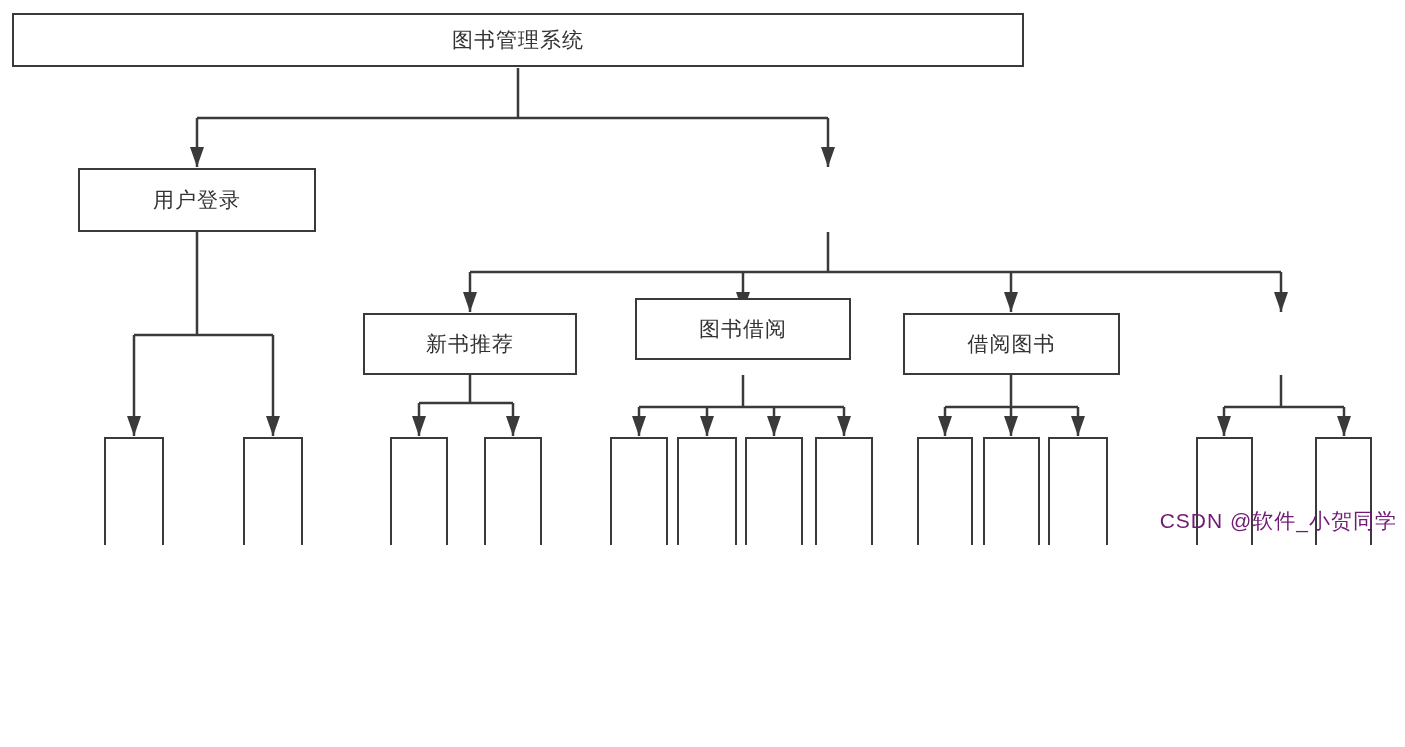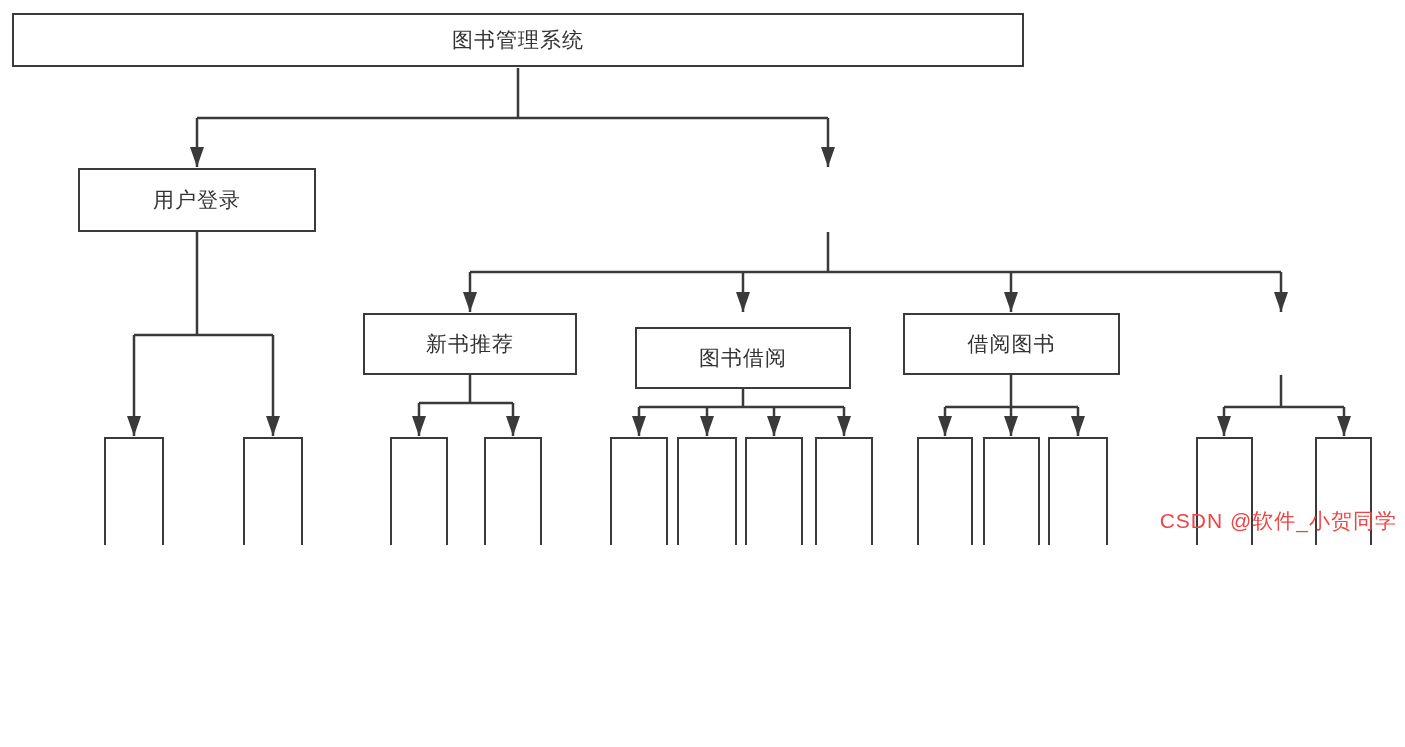--- a/index.html
+++ b/index.html
@@ -13,21 +13,21 @@
     text-align:center;line-height:1.25;
   }
   .h{font-size:21px;letter-spacing:1px;}
   .v{
     writing-mode:vertical-rl;text-orientation:mixed;
     font-size:21px;letter-spacing:5px;padding:6px 0;
   }
   #connectors{position:absolute;left:0;top:0;pointer-events:none;}
   #connectors path,#connectors line{stroke:#3a3a3a;stroke-width:2.5;fill:none;}
   #watermark{
-    position:absolute;right:8px;bottom:10px;font-size:21px;color:#ef4444;
+    position:absolute;right:8px;bottom:10px;font-size:21px;color:#701a75;
     letter-spacing:1px;
   }
 </style>
 </head>
 <body>
 
 <div id="stage">
 
   <svg id="connectors" width="1405" height="747">
     <defs>
@@ -82,21 +82,21 @@
       <line x1="1224" y1="407" x2="1224" y2="436" marker-end="url(#arw)"></line>
       <line x1="1344" y1="407" x2="1344" y2="436" marker-end="url(#arw)"></line>
     </g>
   </svg>
 
   <div class="box h" style="left:12px;top:13px;width:1012px;height:54px">图书管理系统</div>
 
   <div class="box h" style="left:78px;top:168px;width:238px;height:64px">用户登录</div>
 
   <div class="box h" style="left:363px;top:313px;width:214px;height:62px">新书推荐</div>
-  <div class="box h" style="left:635px;top:327px;width:216px;height:62px">图书借阅</div>
+  <div class="box h" style="left:635px;top:298px;width:216px;height:62px">图书借阅</div>
   <div class="box h" style="left:903px;top:313px;width:217px;height:62px">借阅图书</div>
 
   <div class="box v" style="left:104px;top:437px;width:60px;height:300px">用户登录</div>
   <div class="box v" style="left:243px;top:437px;width:60px;height:300px">注销登录</div>
 
   <div class="box v" style="left:390px;top:437px;width:58px;height:300px">查询图书</div>
   <div class="box v" style="left:484px;top:437px;width:58px;height:300px">借阅图书</div>
 
   <div class="box v" style="left:610px;top:437px;width:58px;height:300px">查询图书</div>
   <div class="box v" style="left:677px;top:437px;width:60px;height:300px">新增图书（管理员）</div>

